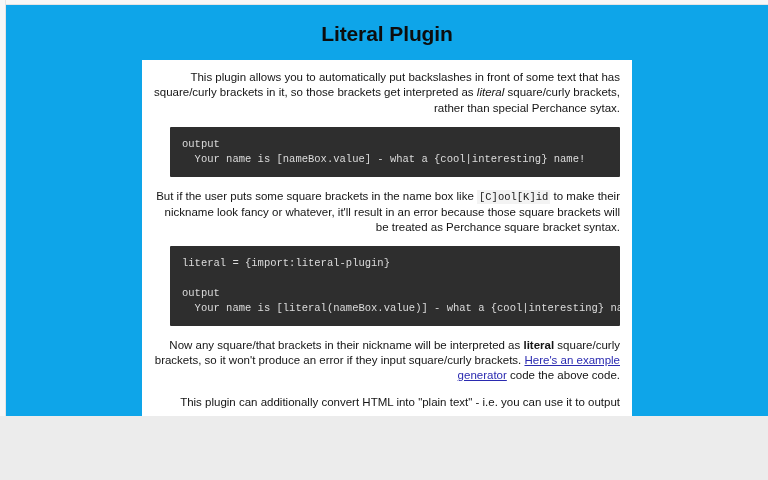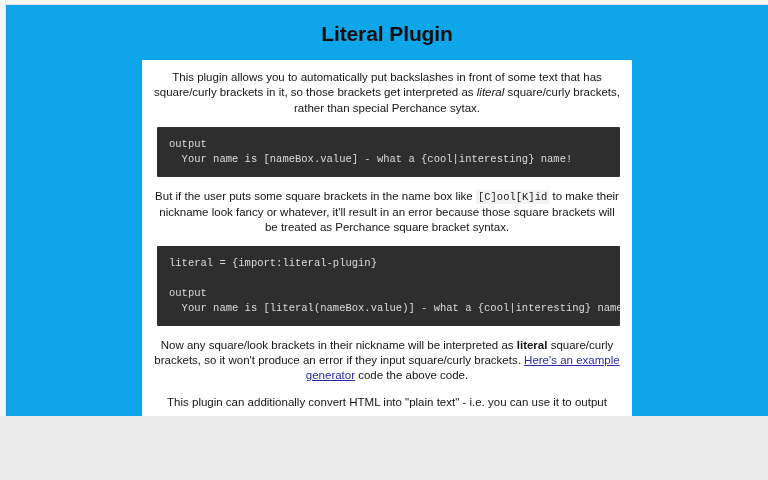--- a/index.html
+++ b/index.html
@@ -59,39 +59,39 @@
     width: 490px;
     background: #ffffff;
     padding: 10px 12px 14px 12px;
     box-sizing: border-box;
   }
   p.para {
     margin: 0 0 11px 0;
     font-size: 11.5px;
     line-height: 1.33;
     color: #141414;
-    text-align: center;
+    text-align: right;
   }
   p.para:last-child { margin-bottom: 0; }
   .i { font-style: italic; }
   .b { font-weight: bold; }
   code.inline {
     font-family: "Liberation Mono", "DejaVu Sans Mono", monospace;
     font-size: 10.5px;
     background: #f3f3f3;
     padding: 1px 2px;
     color: #1a1a1a;
     white-space: pre;
   }
   a.link {
     color: #2a2ab0;
     text-decoration: underline;
   }
   pre.codeblock {
-    margin: 0 0 12px 3px;
+    margin: 0 0 12px 16px;
     background: #2e2e2e;
     color: #dcdcdc;
     font-family: "Liberation Mono", "DejaVu Sans Mono", monospace;
     font-size: 10.5px;
     line-height: 1.42;
     padding: 10px 12px;
     white-space: pre;
     overflow: hidden;
     border-radius: 1px;
   }
@@ -117,19 +117,19 @@
   Your name is [nameBox.value] - what a {cool|interesting} name!</pre>
 
       <p class="para"><span>But if the user puts some square brackets in the name box like </span><code class="inline">[C]ool[K]id</code><span> to make their nickname look fancy or whatever, it'll result in an error because those square brackets will be treated as Perchance square bracket syntax.</span></p>
 
 
       <pre class="codeblock">literal = {import:literal-plugin}
 
 output
   Your name is [literal(nameBox.value)] - what a {cool|interesting} name!</pre>
 
-      <p class="para"><span>Now any square/look brackets in their nickname will be interpreted as </span><span class="b">literal</span><span> square/curly brackets, so it won't produce an error if they input square/curly brackets. </span><a class="link" href="#">Here's an example generator</a><span> code the above code.</span></p>
+      <p class="para"><span>Now any square/that brackets in their nickname will be interpreted as </span><span class="b">literal</span><span> square/curly brackets, so it won't produce an error if they input square/curly brackets. </span><a class="link" href="#">Here's an example generator</a><span> code the above code.</span></p>
 
       <p class="para"><span>This plugin can additionally convert HTML into "plain text" - i.e. you can use it to output </span></p>
 
     </div>
   </div>
 </div>
 
 </body></html>

